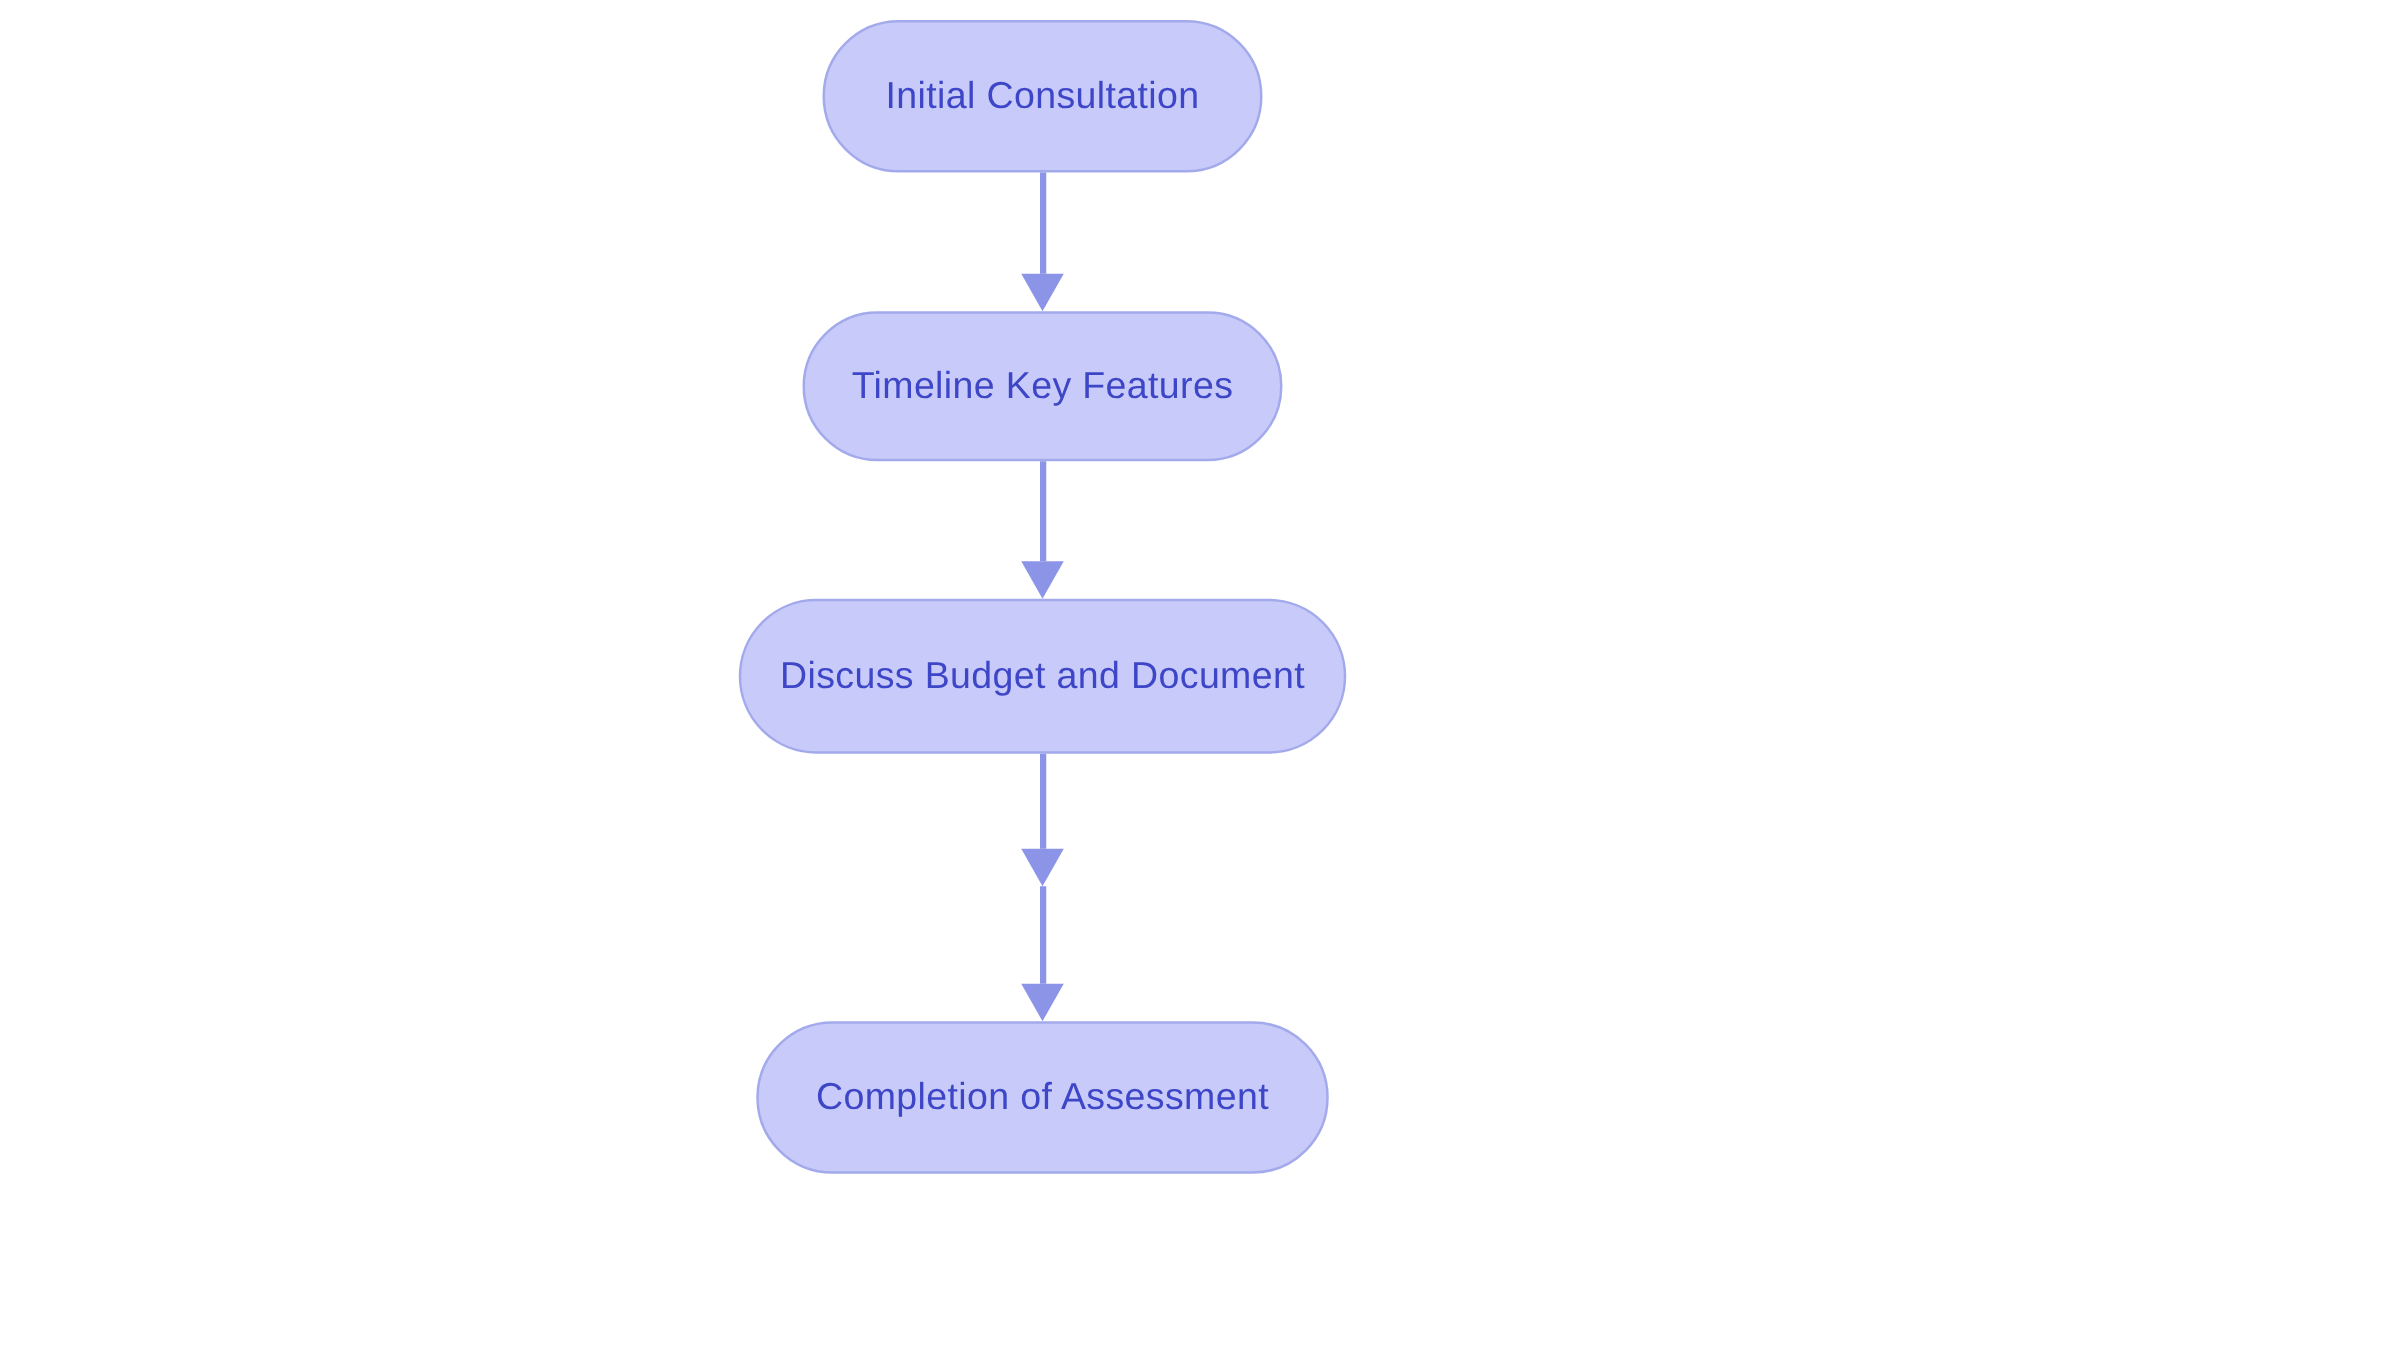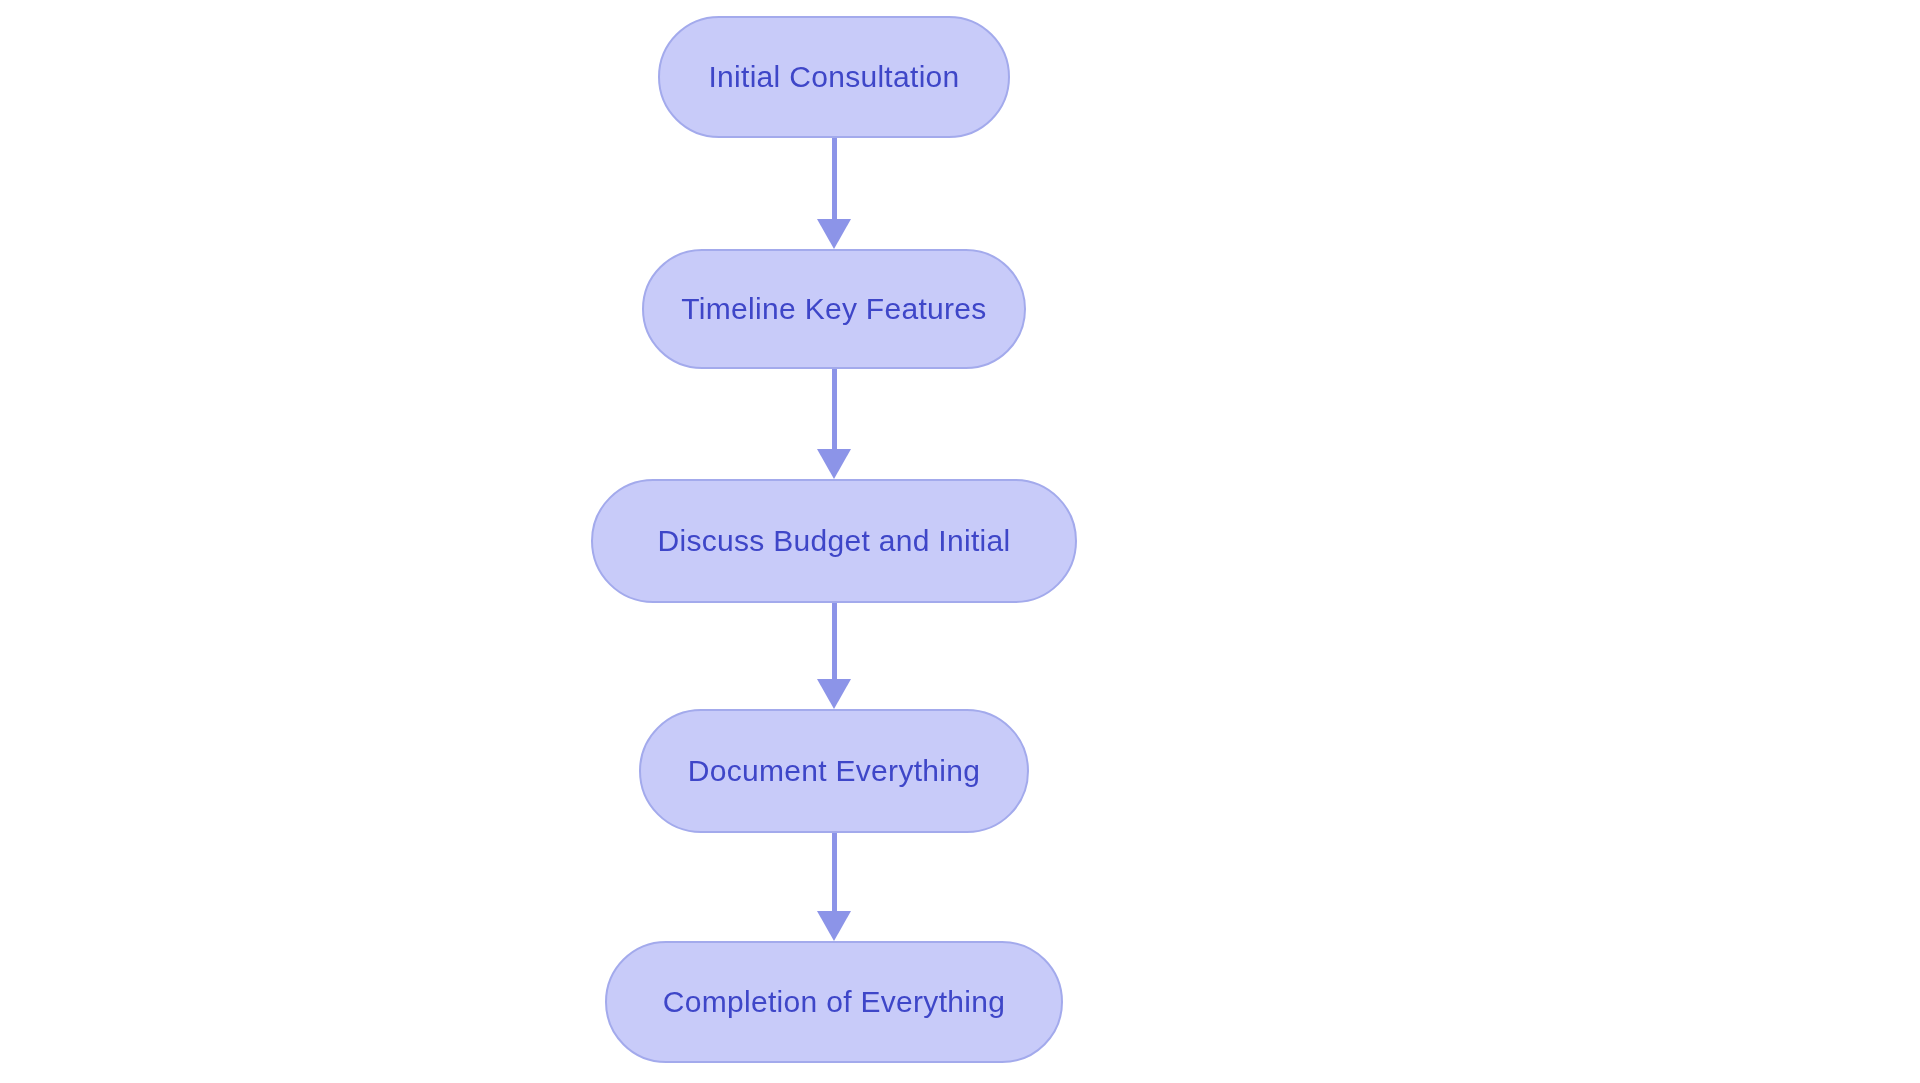--- a/index.html
+++ b/index.html
@@ -80,34 +80,31 @@
   <div class="flow-node node-2">
     <span>Timeline Key Features</span>
   </div>
 
   <div class="edge edge-2">
     <div class="edge-line"></div>
     <div class="edge-arrowhead"></div>
   </div>
 
   <div class="flow-node node-3">
-    <span>Discuss Budget and Initial</span>
+    <span>Discuss Budget and Document</span>
   </div>
 
   <div class="edge edge-3">
     <div class="edge-line"></div>
     <div class="edge-arrowhead"></div>
   </div>
 
-  <div class="flow-node node-4">
-    <span>Document Everything</span>
-  </div>
 
   <div class="edge edge-4">
     <div class="edge-line"></div>
     <div class="edge-arrowhead"></div>
   </div>
 
   <div class="flow-node node-5">
-    <span>Completion of Everything</span>
+    <span>Completion of Assessment</span>
   </div>
 
 </div>
 
 </body></html>

